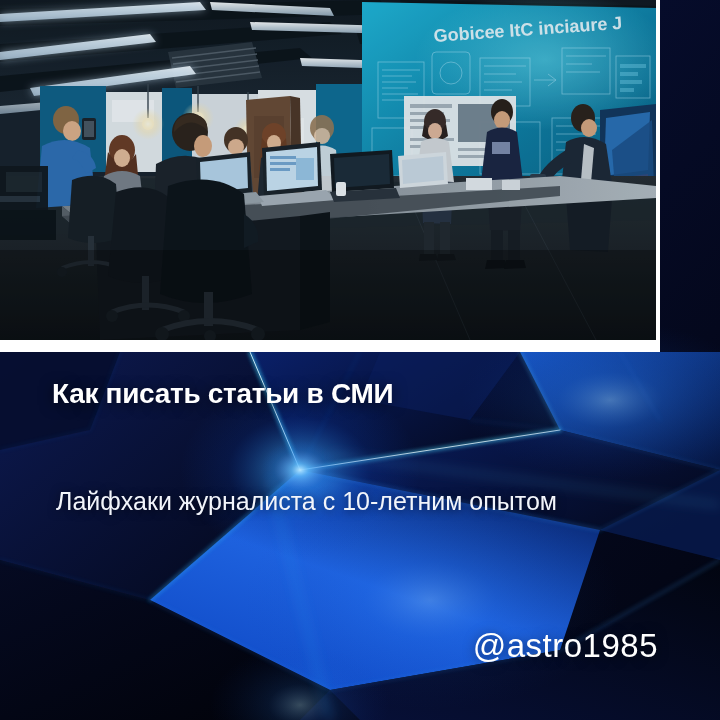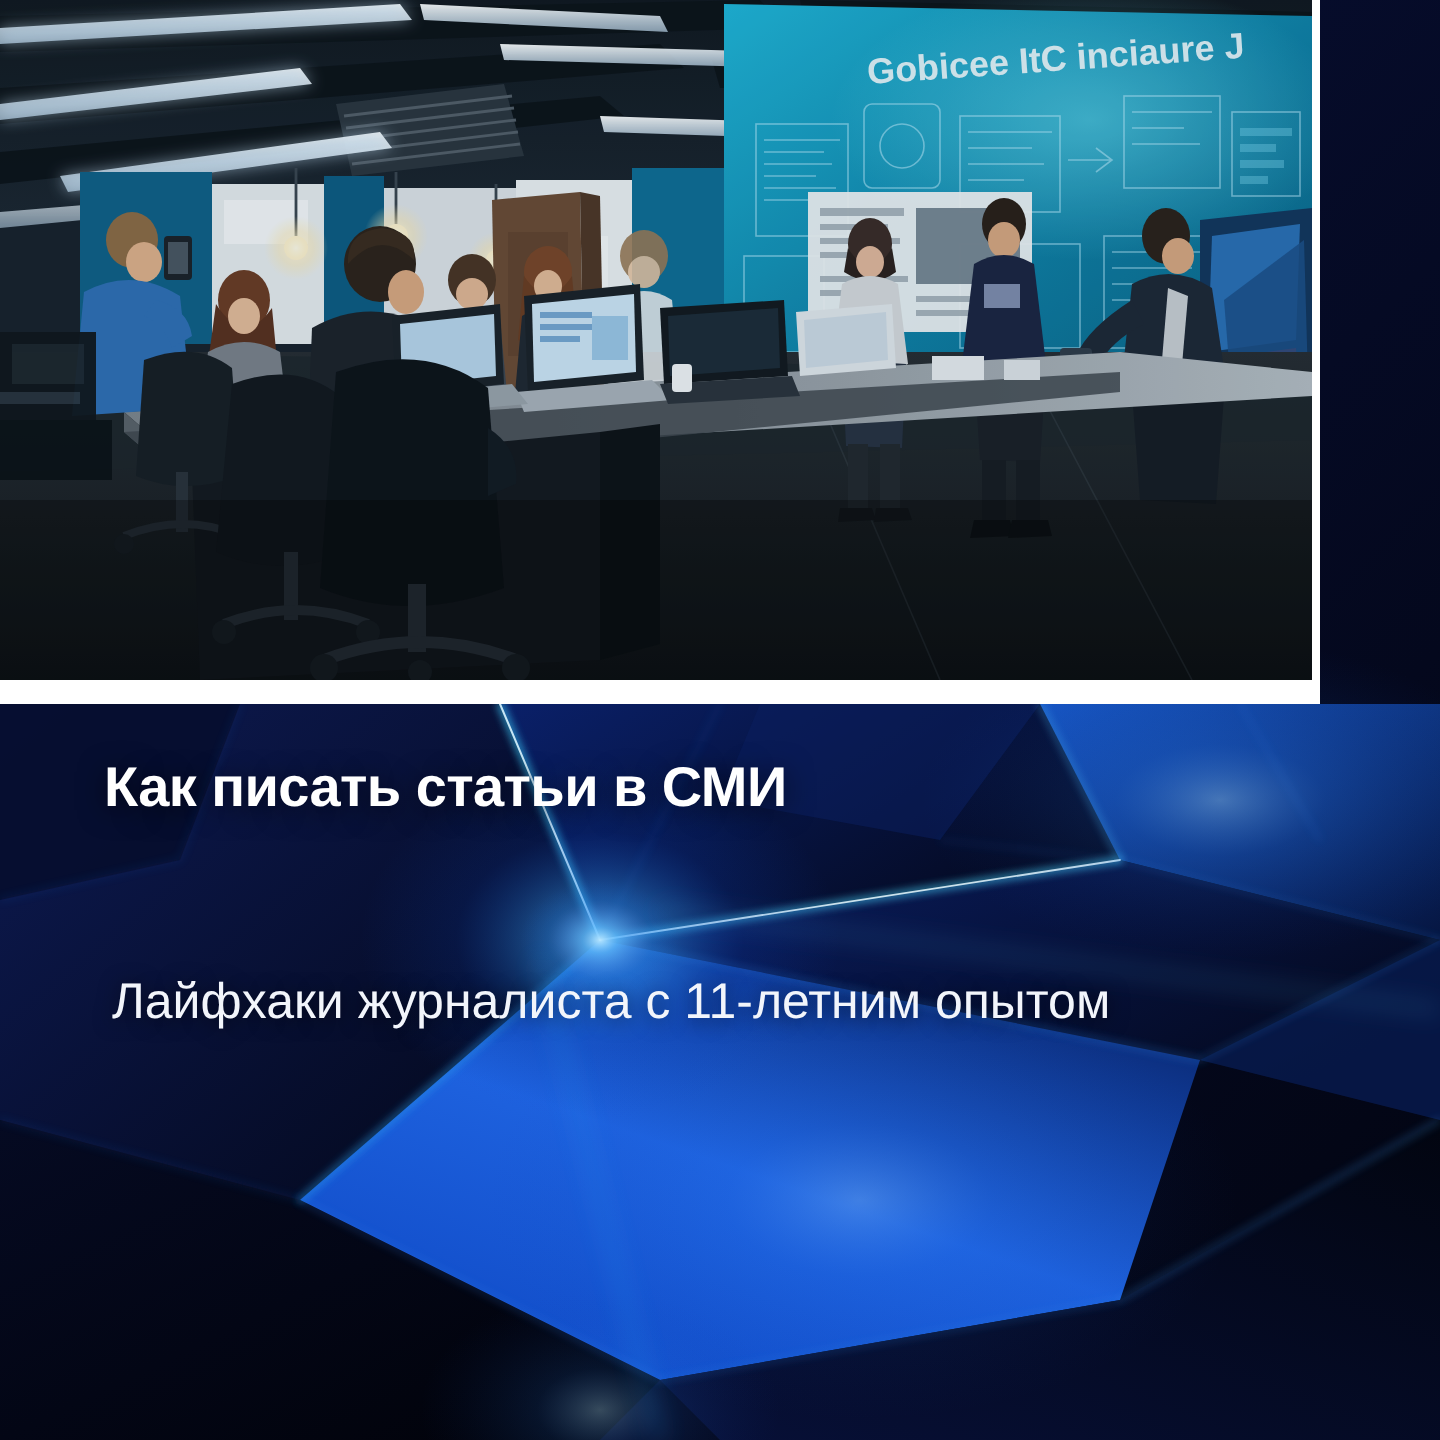--- a/index.html
+++ b/index.html
@@ -454,15 +454,16 @@
           <rect x="0" y="210" width="56" height="30" fill="#0c1014"></rect>
         </g>
 
         <rect x="0" y="0" width="656" height="340" fill="#0a2d45" opacity="0.10"></rect>
         <rect x="0" y="250" width="656" height="90" fill="#000000" opacity="0.28"></rect>
       </svg>
     </div>
   </div>
 
   <div id="title">Как писать статьи в СМИ</div>
-  <div id="subtitle">Лайфхаки журналиста с 11-летним опытом</div>
+  <div id="subtitle">Лайфхаки журналиста с 10-летним опытом</div>
+  <div id="handle">@astro1985</div>
 
 </div>
 
 </body></html>

